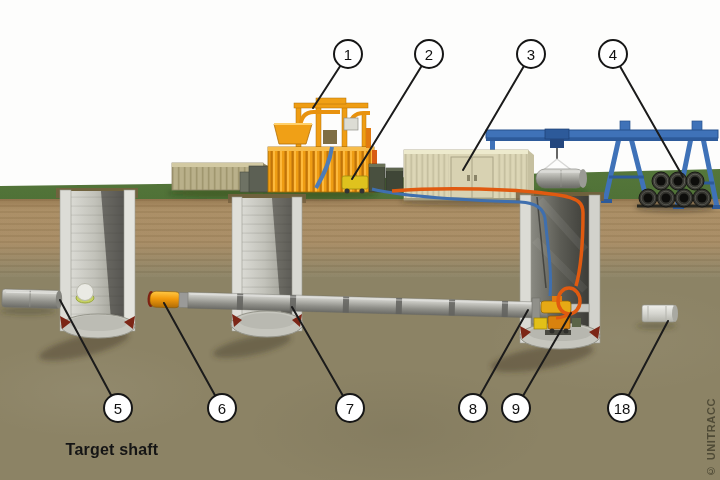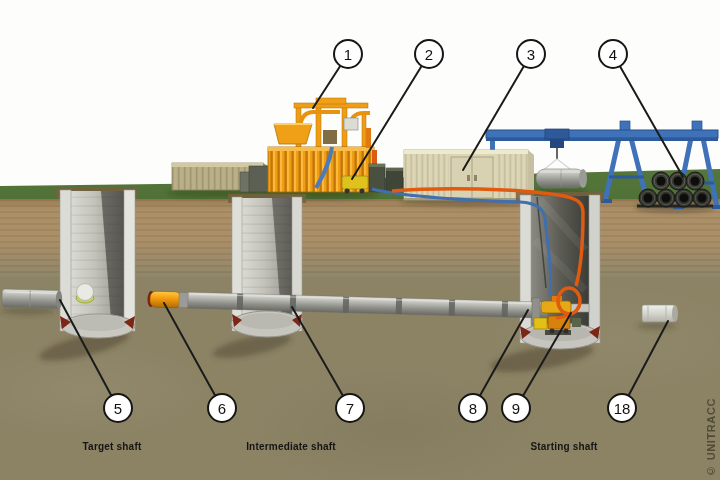--- a/index.html
+++ b/index.html
@@ -16,21 +16,21 @@
            #8c8365;}
   .topsoil{position:absolute;left:0;top:199px;width:720px;height:78px;
          background:
            repeating-linear-gradient(to bottom,rgba(0,0,0,.04) 0 2px,rgba(255,255,255,.03) 2px 6px),
            linear-gradient(to bottom,#977950 0%,#a98c62 14%,#a78b63 55%,rgba(167,139,99,0) 100%);}
   .soiledge{position:absolute;left:0;top:199px;width:720px;height:2px;background:rgba(88,70,46,.55);}
   .overlay{position:absolute;left:0;top:0;}
   .callout{position:absolute;width:26px;height:26px;border:2px solid #161616;border-radius:50%;
            background:#fff;display:flex;align-items:center;justify-content:center;
            font-size:15px;color:#111;line-height:1;}
-  .shaft-label{position:absolute;transform:translateX(-50%);font-weight:bold;font-size:10px;
+  .shaft-label{position:absolute;transform:translateX(-50%);font-weight:bold;font-size:16px;
            color:#151515;white-space:nowrap;letter-spacing:.2px;}
   .watermark{position:absolute;right:3px;bottom:4px;writing-mode:vertical-rl;transform:rotate(180deg);
            font-size:11px;font-weight:bold;color:#46422f;letter-spacing:.6px;opacity:.85;}
 </style>
 </head>
 <body>
 
 <div class="scene">
   <div class="grass"></div>
   <div class="soiledge"></div>
@@ -321,17 +321,15 @@
   <div class="callout" style="left:516px;top:39px">3</div>
   <div class="callout" style="left:598px;top:39px">4</div>
   <div class="callout" style="left:103px;top:393px">5</div>
   <div class="callout" style="left:207px;top:393px">6</div>
   <div class="callout" style="left:335px;top:393px">7</div>
   <div class="callout" style="left:458px;top:393px">8</div>
   <div class="callout" style="left:501px;top:393px">9</div>
   <div class="callout" style="left:607px;top:393px">18</div>
 
   <div class="shaft-label" style="left:112px;top:441px">Target shaft</div>
-  <div class="shaft-label" style="left:291px;top:441px">Intermediate shaft</div>
-  <div class="shaft-label" style="left:564px;top:441px">Starting shaft</div>
 
   <div class="watermark">© UNITRACC</div>
 </div>
 
 </body></html>

